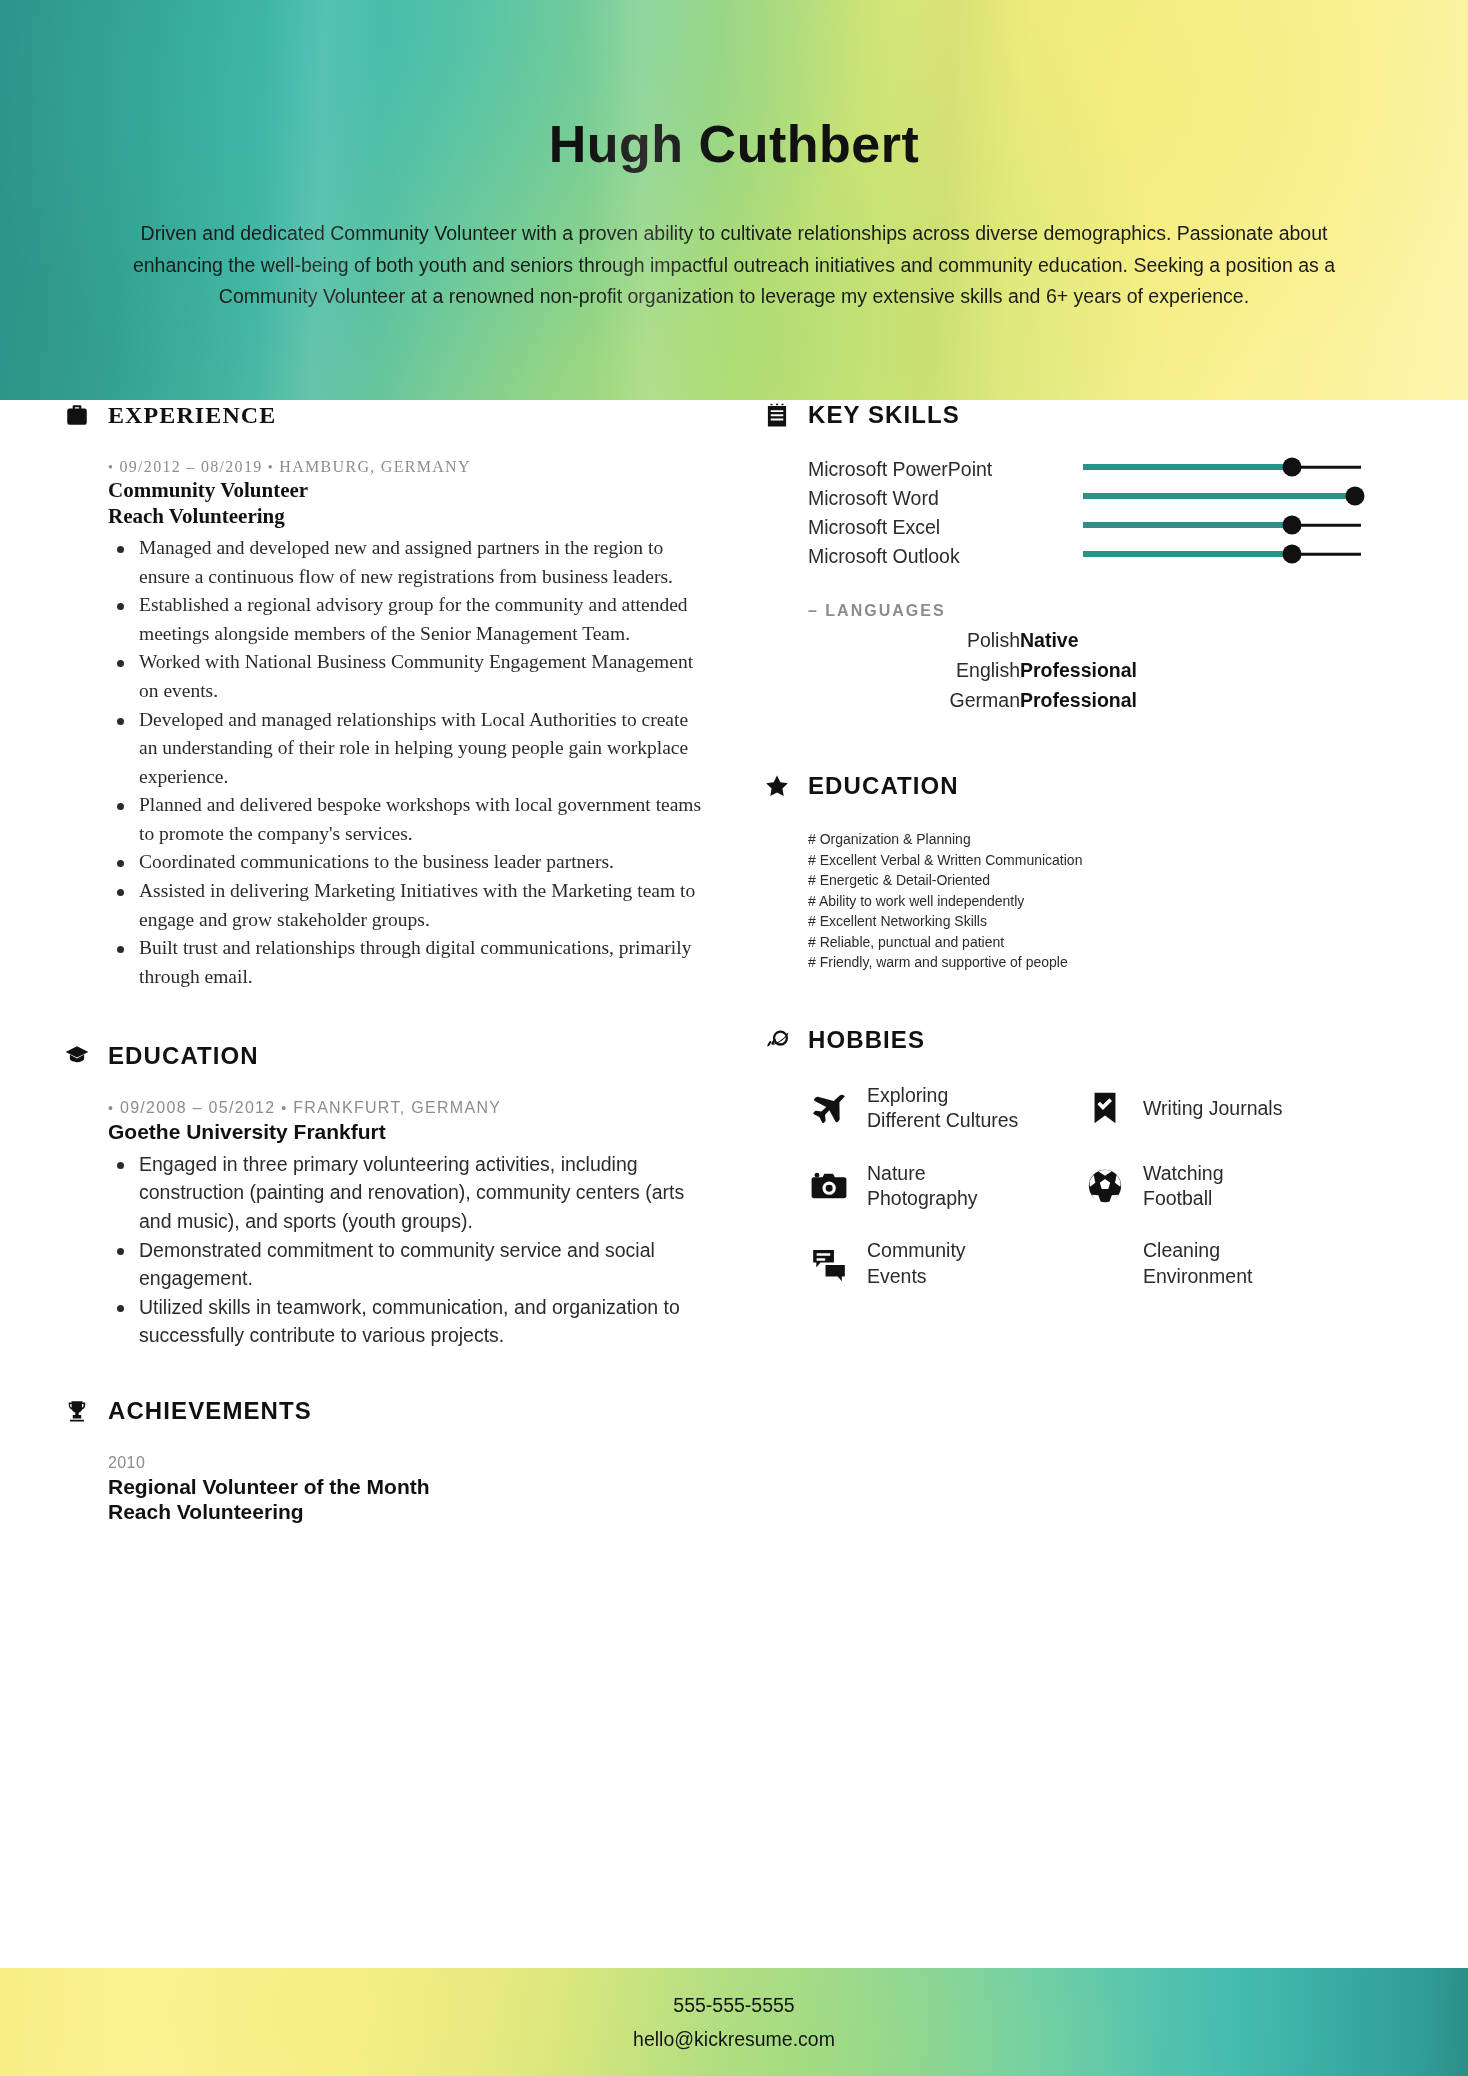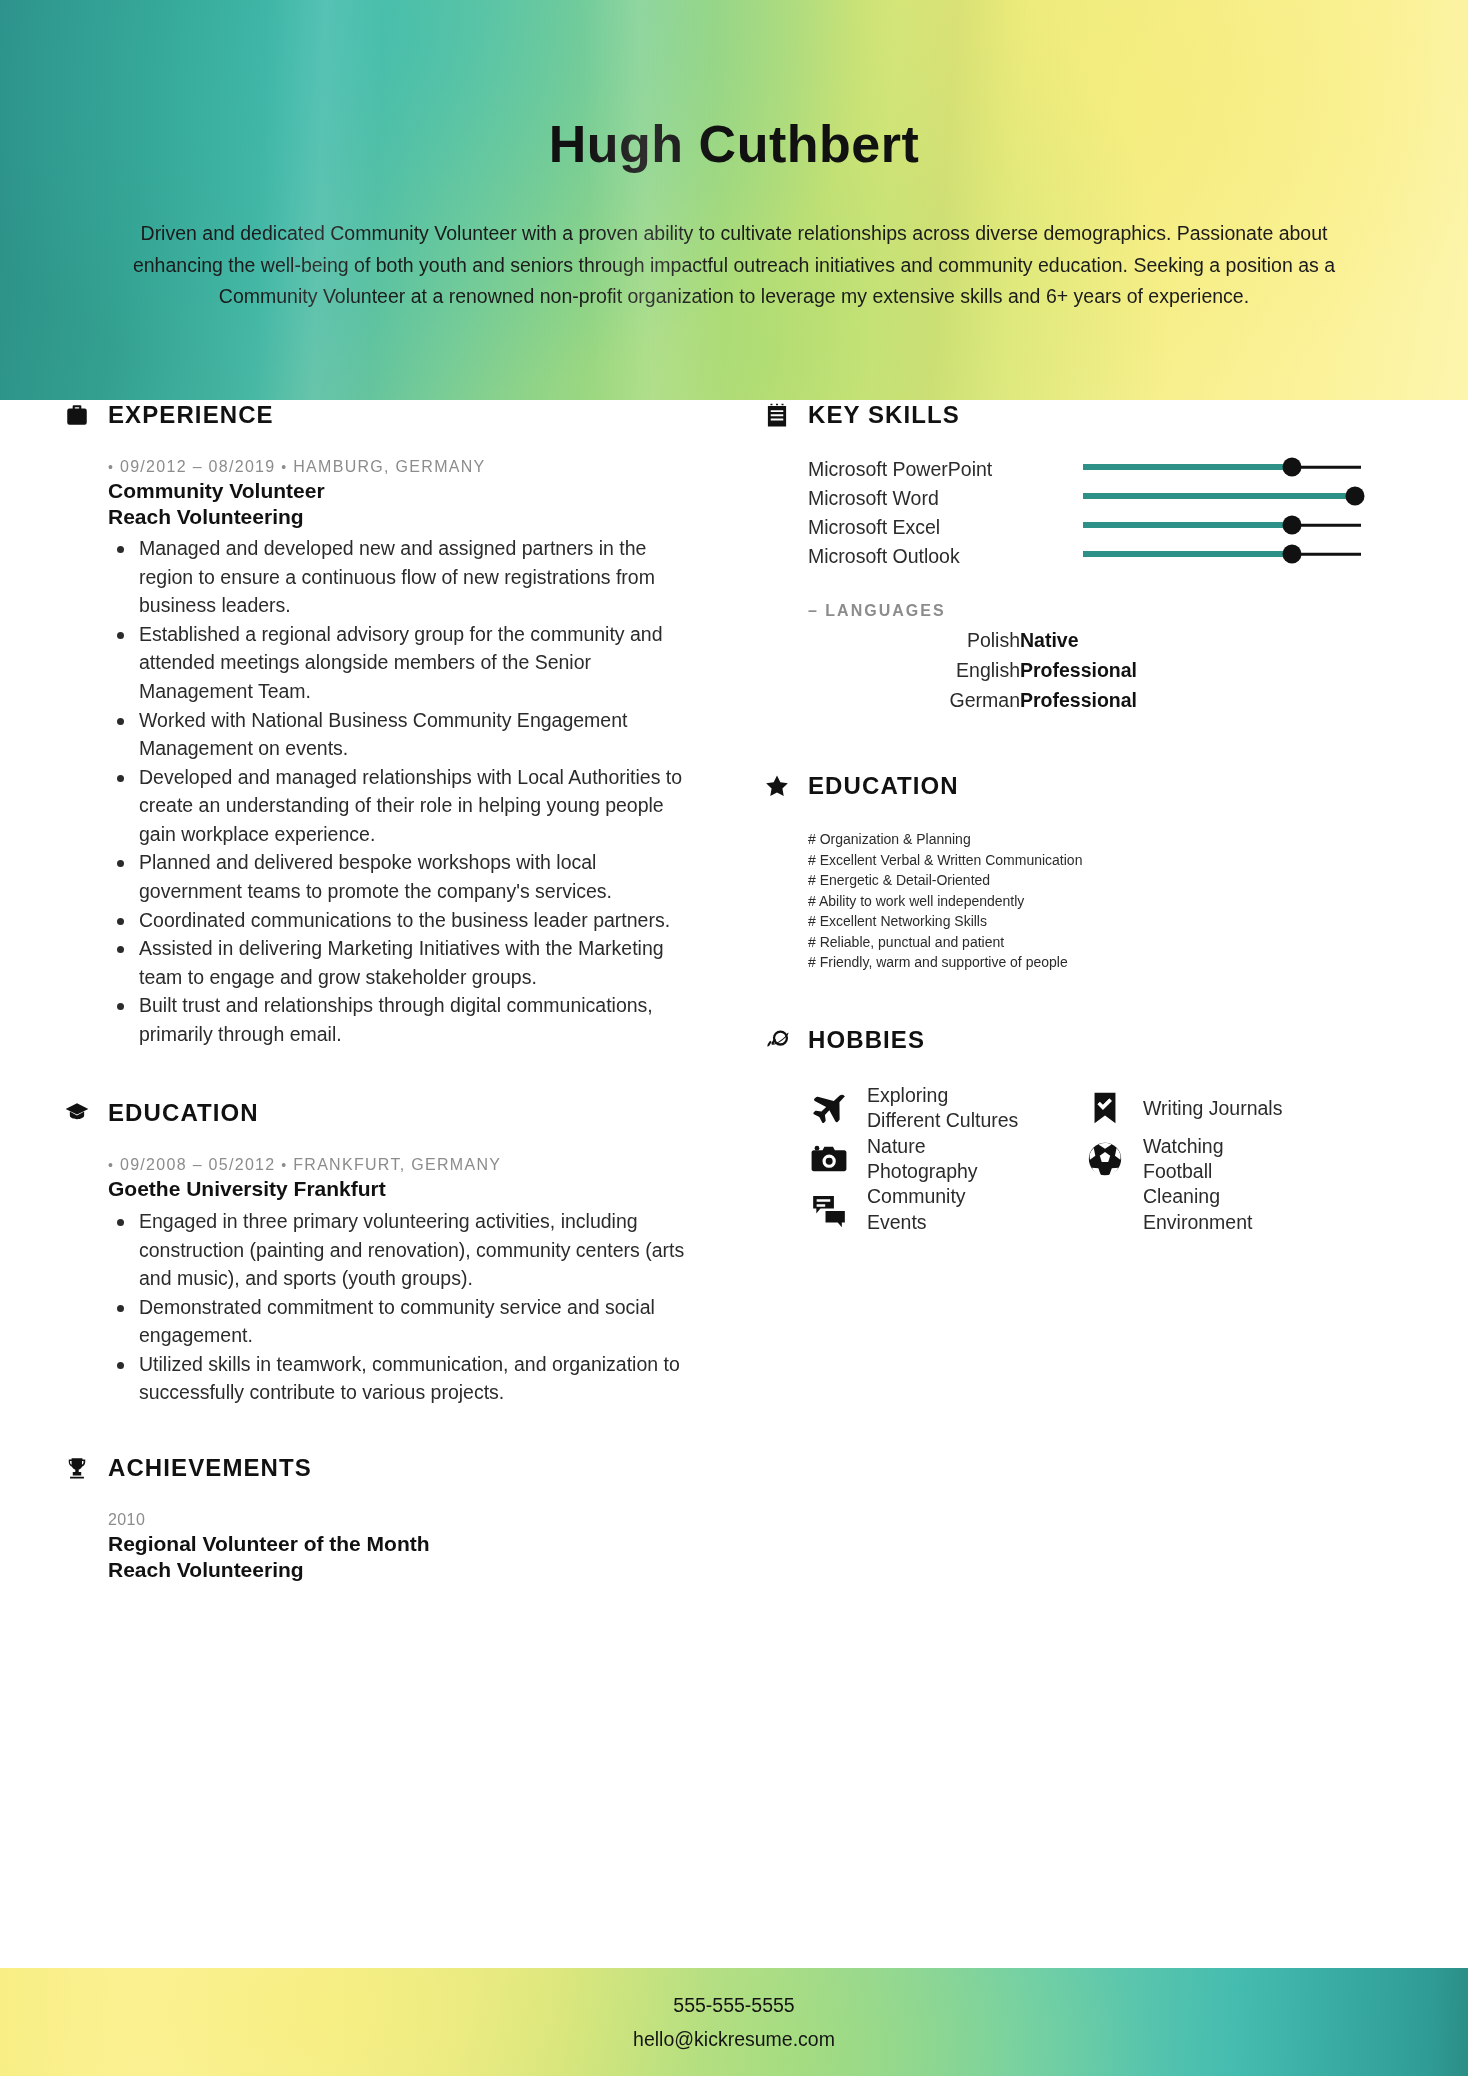--- a/index.html
+++ b/index.html
@@ -105,21 +105,21 @@
   .lang-level { font-size:19.5px; font-weight:bold; color:#111; }
 
   
   .strengths { padding-left:46px; }
   .strength { font-size:14px; color:#2b2b2b; line-height:1.47; }
   .strength .hash { color:#2b2b2b; }
 
   
   .hobby-grid {
     padding-left:46px; display:grid;
-    grid-template-columns:276px 276px; 
+    grid-template-columns:276px 276px; row-gap:27px;
   }
   .hobby { display:flex; align-items:center; gap:17px; }
   .hobby .hic { width:42px; height:42px; flex:0 0 42px; display:flex; align-items:center; justify-content:center; }
   .hobby .hic svg { width:38px; height:38px; fill:#111; }
   .hobby .hlabel { font-size:19.5px; line-height:1.3; color:#2b2b2b; }
 
   
   #footer {
     position:absolute; left:0; top:1968px; width:1468px; height:108px;
     background:
@@ -135,21 +135,21 @@
 
 <div id="header">
   <div id="name">Hugh Cuthbert</div>
   <div id="summary">Driven and dedicated Community Volunteer with a proven ability to cultivate relationships across diverse demographics. Passionate about enhancing the well-being of both youth and seniors through impactful outreach initiatives and community education. Seeking a position as a Community Volunteer at a renowned non-profit organization to leverage my extensive skills and 6+ years of experience.</div>
 </div>
 
 <div id="content">
 
   <div class="col-left">
 
-    <div class="sec" style="margin-bottom:50px;">
+    <div class="sec" style="margin-bottom:50px;font-family:Liberation Serif, serif;">
       <div class="sec-head">
         <span class="ic">
           <svg viewBox="0 0 24 24">
               <path d="M9 3h6a1 1 0 0 1 1 1v2h3a2 2 0 0 1 2 2v11a2 2 0 0 1-2 2H5a2 2 0 0 1-2-2V8a2 2 0 0 1 2-2h3V4a1 1 0 0 1 1-1zm1 3h4V4.8h-4V6zM6.5 9.6h11v1.7h-11V9.6zm0 3.6h11v1.7h-11v-1.7z"></path>
             </svg>
         </span>
         <span class="sec-title">EXPERIENCE</span>
       </div>
       <div class="entry">
         <div class="entry-meta">

